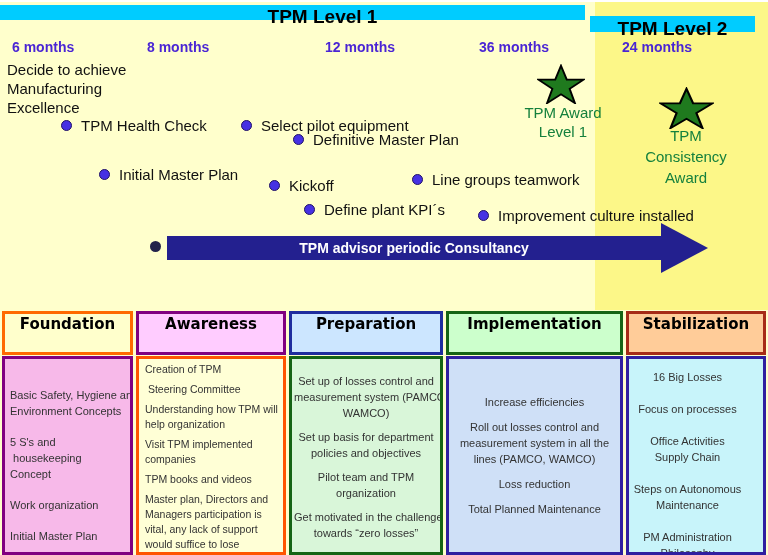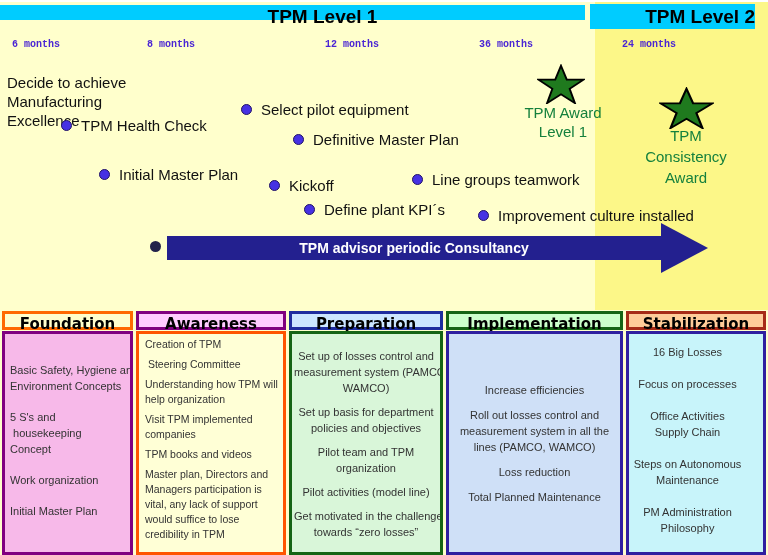--- a/index.html
+++ b/index.html
@@ -8,25 +8,25 @@
     position:relative; width:768px; height:555px; overflow:hidden;
     background:var(--page-bg,#FFFFCC);
     font-family:"Liberation Sans", sans-serif;
     border-top:2px solid #fff;
   }
   .lvl2-bg { position:absolute; left:595px; top:0; width:173px; height:308px;
     background:var(--lvl2-bg,#FFFF99); }
   .band { position:absolute; background:var(--band,#00CCFF); color:#000;
     font-weight:bold; font-size:19px; text-align:center; }
   .band1 { left:0; top:3px; width:585px; height:15px; line-height:23px; padding-left:60px; }
-  .band2 { left:590px; top:2px; width:165px; height:25px; line-height:25px;text-align:right; }
+  .band2 { left:590px; top:14px; width:165px; height:16px; line-height:25px; }
   .months { position:absolute; left:0; top:37px; width:696px; height:18px;
-    color:var(--month,#4A25D4); font-weight:bold; font-size:10px;font-family:Liberation Mono, monospace; }
+    color:var(--month,#4A25D4); font-weight:bold; font-size:14px; }
   .month { position:absolute; top:0; white-space:nowrap; }
-  .note { position:absolute; left:7px; top:58px; font-size:15px; line-height:19px; color:#111;margin-top:13px; }
+  .note { position:absolute; left:7px; top:58px; font-size:15px; line-height:19px; color:#111; }
   .milestone { position:absolute; display:flex; align-items:center; gap:9px; height:22px;
     font-size:15px; color:#111; white-space:nowrap; }
   .dot { width:11px; height:11px; border-radius:50%;
     background:var(--dot,#4631E3); border:1px solid #221366; flex:0 0 auto; }
   .star { position:absolute; }
   .star polygon { fill:var(--star,#1F7A1E); stroke:#000; stroke-width:4; }
   .award { position:absolute; text-align:center; font-size:15px; color:#15803d; }
   .aw1 { left:503px; top:101px; width:120px; line-height:19px; }
   .aw2 { left:627px; top:123px; width:118px; line-height:21px; }
   .arrow { position:absolute; left:167px; top:221px; width:541px; height:50px; }
@@ -34,21 +34,21 @@
     background:var(--arrow,#23208F); }
   .arrow-head { position:absolute; left:494px; top:0; width:0; height:0;
     border-top:25px solid transparent; border-bottom:25px solid transparent;
     border-left:47px solid var(--arrow,#23208F); }
   .arrow-label { position:absolute; left:0; top:13px; width:494px; height:24px;
     line-height:24px; text-align:center; color:#fff; font-weight:bold; font-size:14px;
     white-space:nowrap; }
   .start-dot { position:absolute; left:150px; top:239px; width:11px; height:11px;
     border-radius:50%; background:var(--start-dot,#23234A); }
   .pcol { position:absolute; top:309px; height:244px; display:flex; flex-direction:column; }
-  .phead { height:19px; line-height:21px; border:3px solid var(--hbd,#333);
+  .phead { height:44px; line-height:21px; border:3px solid var(--hbd,#333);
     background:var(--hbg,#eee); text-align:center; font-weight:bold; font-size:15px;
     font-family:"DejaVu Sans", sans-serif; color:#000; }
   .pbody { margin-top:1px; flex:1; border:3px solid var(--bbd,#333);
     background:var(--bbg,#fff); display:flex; flex-direction:column; overflow:hidden;
     color:#333; font-size:11px; line-height:16px; }
   .item { white-space:pre; }
   .c0 .pbody { padding:28px 2px 4px 5px; gap:15px; }
   .c1 .pbody { padding:3px 2px 1px 6px; gap:5px; font-size:10.5px; line-height:15px; }
   .c2 .pbody { padding:14px 2px 16px 2px; gap:8px; text-align:center; }
   .c3 .pbody { padding:4px 2px; gap:9px; text-align:center; justify-content:center; }
@@ -75,21 +75,21 @@
   <div class="note">
     <div>Decide to achieve</div>
     <div>Manufacturing</div>
     <div>Excellence</div>
   </div>
 
   <div class="milestone" style="left:61px;top:112px">
     <span class="dot"></span>
     <span>TPM Health Check</span>
   </div>
-  <div class="milestone" style="left:241px;top:96px">
+  <div class="milestone" style="left:241px;top:112px">
     <span class="dot"></span>
     <span>Select pilot equipment</span>
   </div>
   <div class="milestone" style="left:293px;top:126px">
     <span class="dot"></span>
     <span>Definitive Master Plan</span>
   </div>
   <div class="milestone" style="left:99px;top:161px">
     <span class="dot"></span>
     <span>Initial Master Plan</span>
@@ -169,21 +169,20 @@
   <div class="pcol c2" style="left: 289px; width: 154px; --hbg: #CCE6FF; --hbd: #1F2D9E; --bbg: #D9F6D9; --bbd: #156415;">
     <div class="phead">Preparation</div>
     <div class="pbody">
       <div class="item">Set up of losses control and
 measurement system (PAMCO
 WAMCO)</div>
       <div class="item">Set up basis for department
 policies and objectives</div>
       <div class="item">Pilot team and TPM
 organization</div>
-      <div class="item">Pilot activities (model line)</div>
       <div class="item">Get motivated in the challenge
 towards “zero losses”</div>
     </div>
   </div>
 
   <div class="pcol c3" style="left: 446px; width: 177px; --hbg: #CCFFCC; --hbd: #156415; --bbg: #CFE0F7; --bbd: #2F1FA0;">
     <div class="phead">Implementation</div>
     <div class="pbody">
       <div class="item">Increase efficiencies</div>
       <div class="item">Roll out losses control and

